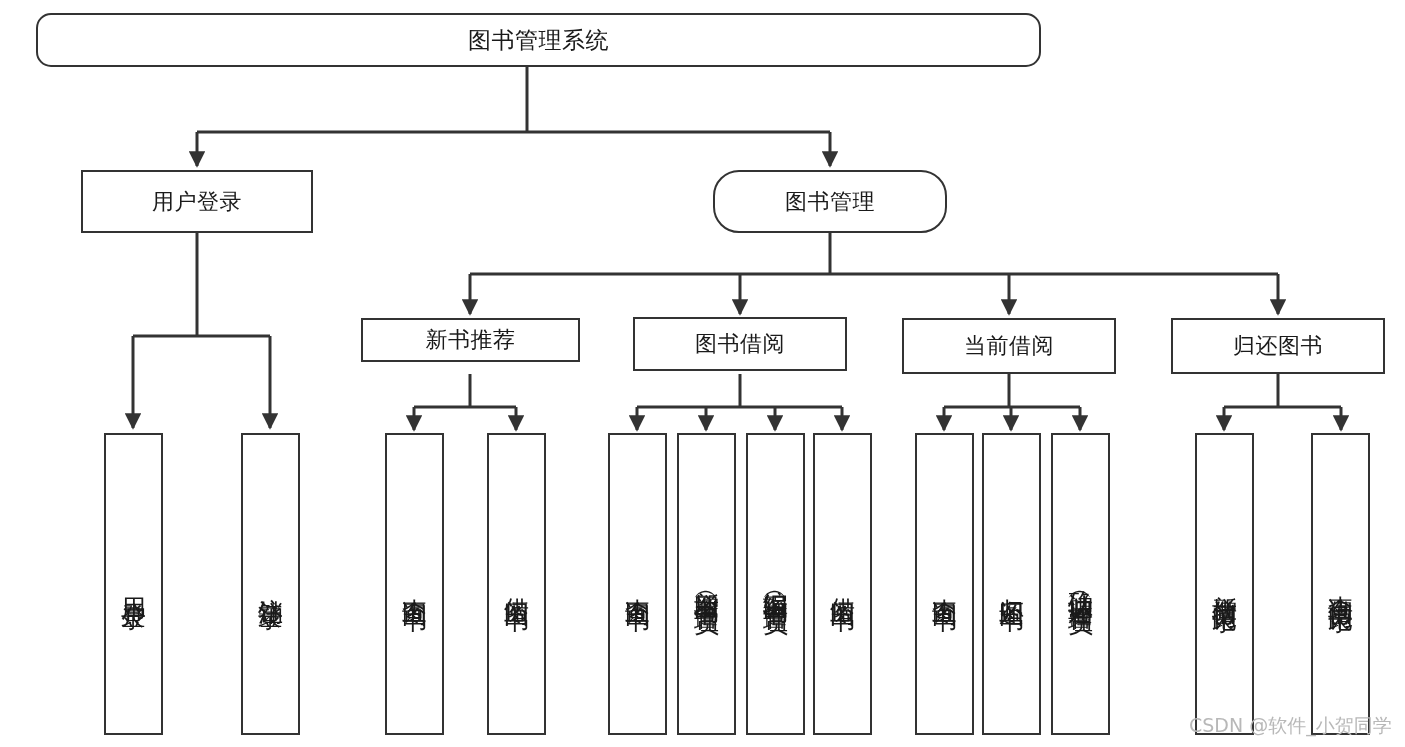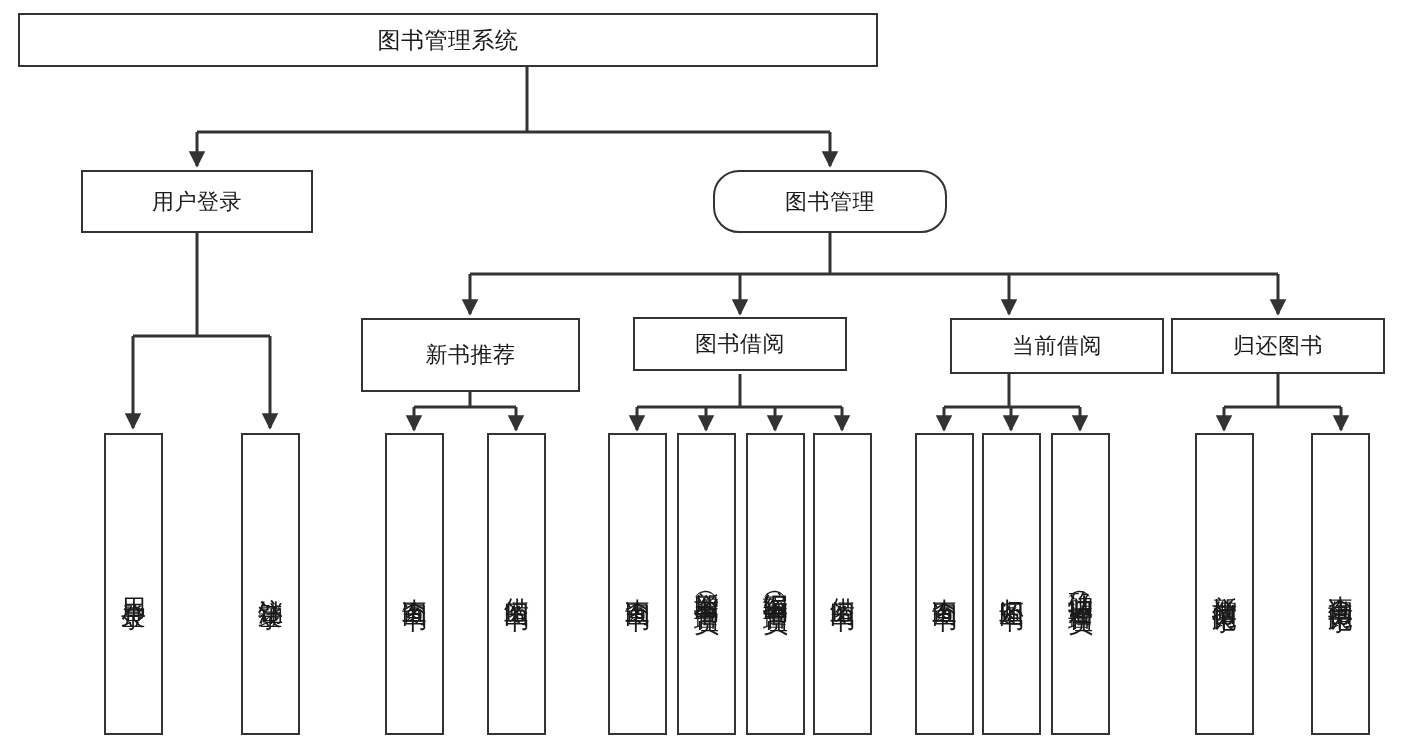--- a/index.html
+++ b/index.html
@@ -120,38 +120,38 @@
       <path d="M 1011 407 L 1011 430" marker-end="url(#arrow)"></path>
       <path d="M 1080 407 L 1080 430" marker-end="url(#arrow)"></path>
 
       <path d="M 1278 374 L 1278 407"></path>
       <path d="M 1224 407 L 1341 407"></path>
       <path d="M 1224 407 L 1224 430" marker-end="url(#arrow)"></path>
       <path d="M 1341 407 L 1341 430" marker-end="url(#arrow)"></path>
     </g>
   </svg>
 
-  <div class="node horiz root" style="left:18px; top:13px; width:860px; height:54px;">
+  <div class="node horiz root" style="left:36px; top:13px; width:1005px; height:54px;border-radius:15px;">
     <span class="label">图书管理系统</span>
   </div>
 
   <div class="node horiz" style="left:81px; top:170px; width:232px; height:63px;">
     <span class="label">用户登录</span>
   </div>
   <div class="node horiz" style="left:713px; top:170px; width:234px; height:63px;border-radius:26px;">
     <span class="label">图书管理</span>
   </div>
 
-  <div class="node horiz" style="left:361px; top:318px; width:219px; height:74px;">
+  <div class="node horiz" style="left:361px; top:318px; width:219px; height:44px;">
     <span class="label">新书推荐</span>
   </div>
   <div class="node horiz" style="left:633px; top:317px; width:214px; height:54px;">
     <span class="label">图书借阅</span>
   </div>
-  <div class="node horiz" style="left:902px; top:318px; width:214px; height:56px;margin-left:48px;">
+  <div class="node horiz" style="left:902px; top:318px; width:214px; height:56px;">
     <span class="label">当前借阅</span>
   </div>
   <div class="node horiz" style="left:1171px; top:318px; width:214px; height:56px;">
     <span class="label">归还图书</span>
   </div>
 
   <div class="node vert" style="left:104px; top:433px; width:59px; height:302px;">
     <span class="label">用户登录</span>
   </div>
   <div class="node vert" style="left:241px; top:433px; width:59px; height:302px;">
@@ -188,14 +188,15 @@
     <span class="label">确认归还（管理员）</span>
   </div>
 
   <div class="node vert" style="left:1195px; top:433px; width:59px; height:302px;">
     <span class="label">新增借阅记录</span>
   </div>
   <div class="node vert" style="left:1311px; top:433px; width:59px; height:302px;">
     <span class="label">查询借阅记录</span>
   </div>
 
+  <div class="watermark">CSDN @软件_小贺同学</div>
 
 </div>
 
 </body></html>

